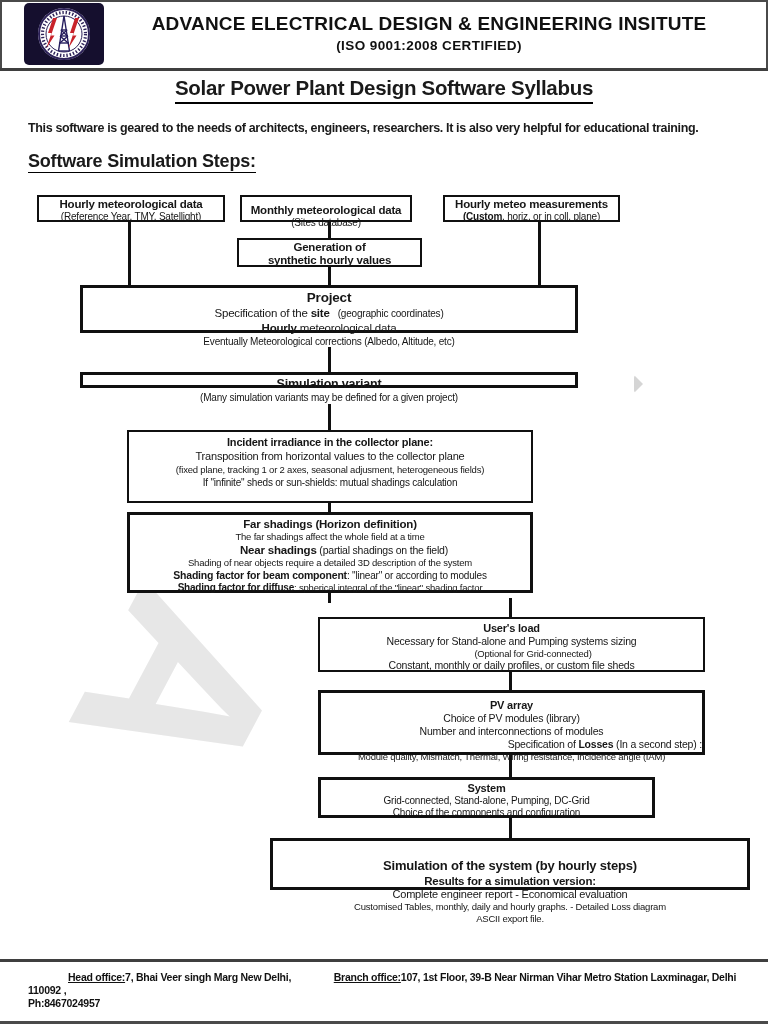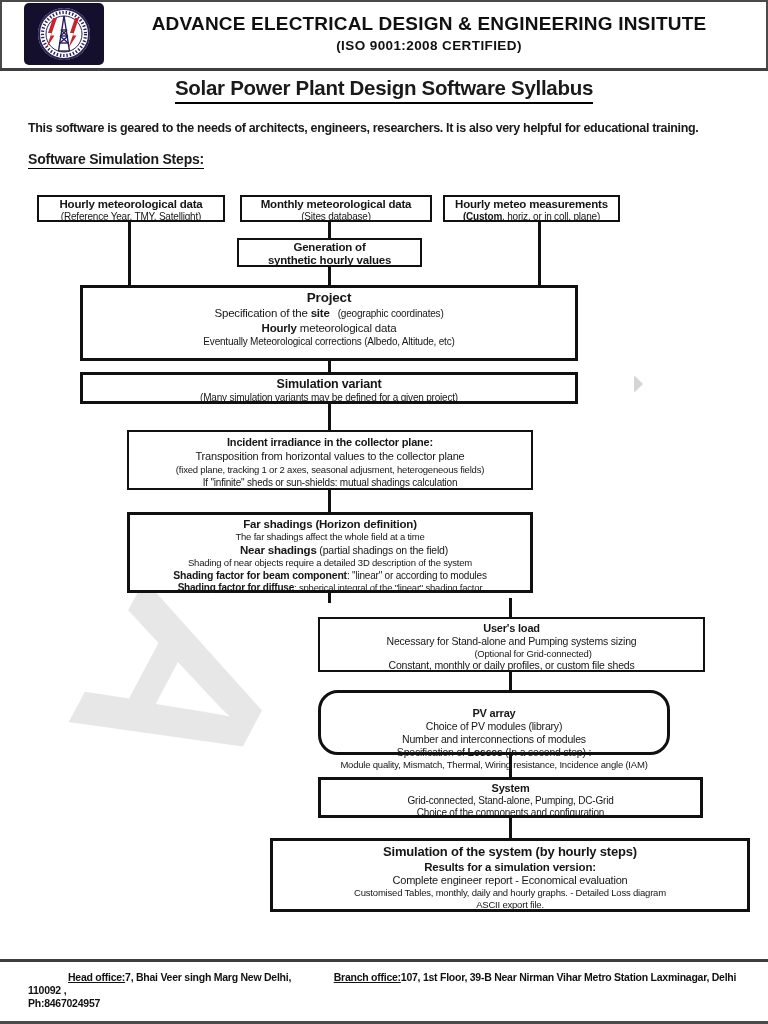--- a/index.html
+++ b/index.html
@@ -15,21 +15,21 @@
   .hdr-title{position:absolute;left:110px;right:20px;top:13px;text-align:center;
     font-size:19px;font-weight:bold;letter-spacing:0.2px;color:#111;}
   .hdr-sub{position:absolute;left:110px;right:20px;top:38px;text-align:center;
     font-size:13.5px;font-weight:bold;letter-spacing:0.4px;color:#111;}
   
   .doc-title{position:absolute;left:0;right:0;top:76px;text-align:center;}
   .doc-title span{display:inline-block;font-size:20.5px;font-weight:bold;
     border-bottom:2.5px solid #000;padding-bottom:2px;letter-spacing:-0.3px;}
   .intro{position:absolute;left:28px;top:121px;width:732px;font-size:12.5px;
     font-weight:600;letter-spacing:-0.35px;}
-  .section-h{position:absolute;left:28px;top:151px;font-size:14px;font-weight:bold;}
+  .section-h{position:absolute;left:28px;top:151px;font-size:18px;font-weight:bold;}
   .section-h span{border-bottom:1.5px solid #000;padding-bottom:1px;}
   
   .box{position:absolute;box-sizing:border-box;background:#fff;border:2px solid #101010;
     z-index:2;text-align:center;color:#161616;}
   .b3{border-width:3px;}
   .conn{position:absolute;width:3px;background:#101010;z-index:1;}
   .t{font-weight:bold;}
   .b{font-weight:bold;}
   
   .watermark{position:absolute;left:55px;top:565px;width:250px;height:250px;z-index:0;
@@ -97,47 +97,47 @@
 <div class="conn" style="left:328px;top:593px;height:10px;"></div>
 <div class="conn" style="left:509px;top:598px;height:19px;"></div>
 <div class="conn" style="left:509px;top:672px;height:18px;"></div>
 <div class="conn" style="left:509px;top:755px;height:22px;"></div>
 <div class="conn" style="left:509px;top:818px;height:20px;"></div>
 
 <div class="box" style="left:37px;top:195px;width:188px;height:27px;padding-top:1px;">
   <div class="t" style="font-size:11.5px;line-height:13px;">Hourly meteorological data</div>
   <div style="font-size:10px;line-height:11px;">(Reference Year, TMY, Satellight)</div>
 </div>
-<div class="box" style="left:240px;top:195px;width:192px;height:27px;padding-top:1px;">
+<div class="box" style="left:240px;top:195px;width:172px;height:27px;padding-top:7px;">
   <div class="t" style="font-size:11.5px;line-height:13px;">Monthly meteorological data</div>
   <div style="font-size:10px;line-height:11px;">(Sites database)</div>
 </div>
 <div class="box" style="left:443px;top:195px;width:177px;height:27px;padding-top:1px;">
   <div class="t" style="font-size:11.5px;line-height:13px;">Hourly meteo measurements</div>
   <div style="font-size:10px;line-height:11px;"><span class="b">(Custom</span><span>, horiz. or in coll. plane)</span></div>
 </div>
 
 <div class="box" style="left:237px;top:238px;width:185px;height:29px;padding-top:1px;">
   <div class="t" style="font-size:11.5px;line-height:13px;">Generation of</div>
   <div class="t" style="font-size:11.5px;line-height:13px;">synthetic hourly values</div>
 </div>
 
-<div class="box b3" style="left:80px;top:285px;width:498px;height:76px;padding-top:2px;">
+<div class="box b3" style="left:80px;top:285px;width:498px;height:48px;padding-top:2px;">
   <div class="t" style="font-size:13.5px;line-height:16px;">Project</div>
   <div style="font-size:11.5px;line-height:15px;"><span>Specification of the </span><span class="b">site</span><span style="font-size:10px;margin-left:8px;">(geographic coordinates)</span></div>
   <div style="font-size:11.5px;line-height:14px;"><span class="b">Hourly</span><span> meteorological data</span></div>
   <div style="font-size:10px;line-height:14px;">Eventually   Meteorological corrections (Albedo, Altitude, etc)</div>
 </div>
 
-<div class="box b3" style="left:80px;top:372px;width:498px;height:32px;padding-top:2px;">
+<div class="box b3" style="left:80px;top:372px;width:498px;height:16px;padding-top:2px;">
   <div class="t" style="font-size:12.5px;line-height:15px;">Simulation variant</div>
   <div style="font-size:10px;line-height:12px;">(Many simulation variants may be defined for a given project)</div>
 </div>
 
-<div class="box" style="left:127px;top:430px;width:406px;height:60px;padding-top:3px;">
+<div class="box" style="left:127px;top:430px;width:406px;height:73px;padding-top:3px;">
   <div class="t" style="font-size:11px;line-height:14px;">Incident irradiance in the collector plane:</div>
   <div style="font-size:11px;line-height:14px;">Transposition from horizontal values to the collector plane</div>
   <div style="font-size:9.5px;line-height:13px;">(fixed plane, tracking 1 or 2 axes, seasonal adjusment, heterogeneous fields)</div>
   <div style="font-size:10px;line-height:13px;">If  "infinite"  sheds or sun-shields: mutual shadings calculation</div>
 </div>
 
 <div class="box b3" style="left:127px;top:512px;width:406px;height:81px;padding-top:2px;">
   <div class="t" style="font-size:11.5px;line-height:14px;">Far shadings  (Horizon definition)</div>
   <div style="font-size:9.5px;line-height:12px;">The far shadings affect the whole field at a time</div>
   <div style="font-size:10.5px;line-height:14px;"><span class="b" style="font-size:11.5px;margin-left:28px;">Near shadings</span><span>  (partial shadings on the field)</span></div>
@@ -146,35 +146,35 @@
   <div style="font-size:9.5px;line-height:12px;"><span class="b" style="font-size:10px;">Shading factor for diffuse</span><span>: spherical integral of the "linear" shading factor</span></div>
 </div>
 
 <div class="box" style="left:318px;top:617px;width:387px;height:55px;padding-top:3px;">
   <div class="t" style="font-size:11px;line-height:13px;">User's load</div>
   <div style="font-size:10.5px;line-height:13px;">Necessary for Stand-alone and Pumping systems sizing</div>
   <div style="font-size:9.5px;line-height:11px;padding-left:43px;">(Optional for Grid-connected)</div>
   <div style="font-size:10.5px;line-height:13px;">Constant, monthly or daily profiles, or custom file sheds</div>
 </div>
 
-<div class="box b3" style="left:318px;top:690px;width:352px;height:65px;padding-top:14px;border-radius:20px;">
+<div class="box b3" style="left:318px;top:690px;width:387px;height:65px;padding-top:6px;">
   <div class="t" style="font-size:11px;line-height:13px;">PV array</div>
   <div style="font-size:10.5px;line-height:13px;">Choice of PV modules  (library)</div>
   <div style="font-size:10.5px;line-height:13px;">Number and interconnections of modules</div>
-  <div style="font-size:10.5px;line-height:13px;"><span>Specification of </span><span class="b">Losses</span><span>  (In a second step) :</span></div>
+  <div style="font-size:10.5px;line-height:13px;text-align:right;"><span>Specification of </span><span class="b">Losses</span><span>  (In a second step) :</span></div>
   <div style="font-size:9.5px;line-height:12px;">Module quality, Mismatch, Thermal, Wiring resistance, Incidence angle (IAM)</div>
 </div>
 
-<div class="box b3" style="left:318px;top:777px;width:385px;height:41px;padding-top:2px;">
+<div class="box b3" style="left:318px;top:777px;width:337px;height:41px;padding-top:2px;">
   <div class="t" style="font-size:11px;line-height:13px;">System</div>
   <div style="font-size:10px;line-height:12px;">Grid-connected,  Stand-alone, Pumping,  DC-Grid</div>
   <div style="font-size:10px;line-height:12px;">Choice of the components  and   configuration</div>
 </div>
 
-<div class="box b3" style="left:270px;top:838px;width:480px;height:74px;padding-top:3px;">
+<div class="box b3" style="left:270px;top:838px;width:480px;height:52px;padding-top:17px;">
   <div class="t" style="font-size:13px;line-height:16px;">Simulation of the system  (by hourly steps)</div>
   <div class="t" style="font-size:11.5px;line-height:14px;">Results for a simulation version:</div>
   <div style="font-size:11px;line-height:13px;">Complete engineer report  -  Economical evaluation</div>
   <div style="font-size:9.5px;line-height:12px;">Customised Tables, monthly, daily and hourly graphs. - Detailed Loss diagram</div>
   <div style="font-size:9.5px;line-height:12px;">ASCII export file.</div>
 </div>
 
 <div class="footer">
   <span class="u">Head office:</span><span>7, Bhai Veer singh Marg New Delhi, </span><span class="u">Branch office:</span><span>107, 1st Floor, 39-B Near Nirman Vihar  Metro Station Laxminagar, Delhi 110092 ,</span>
   <div>Ph:8467024957</div>

